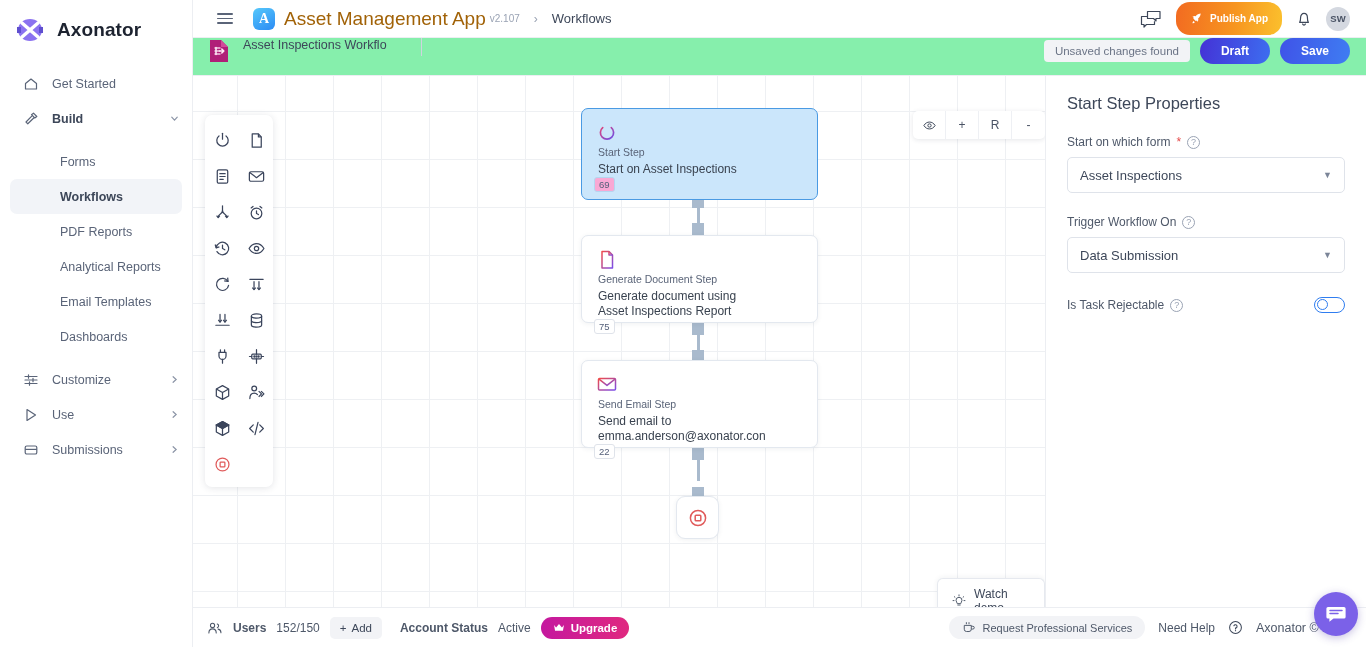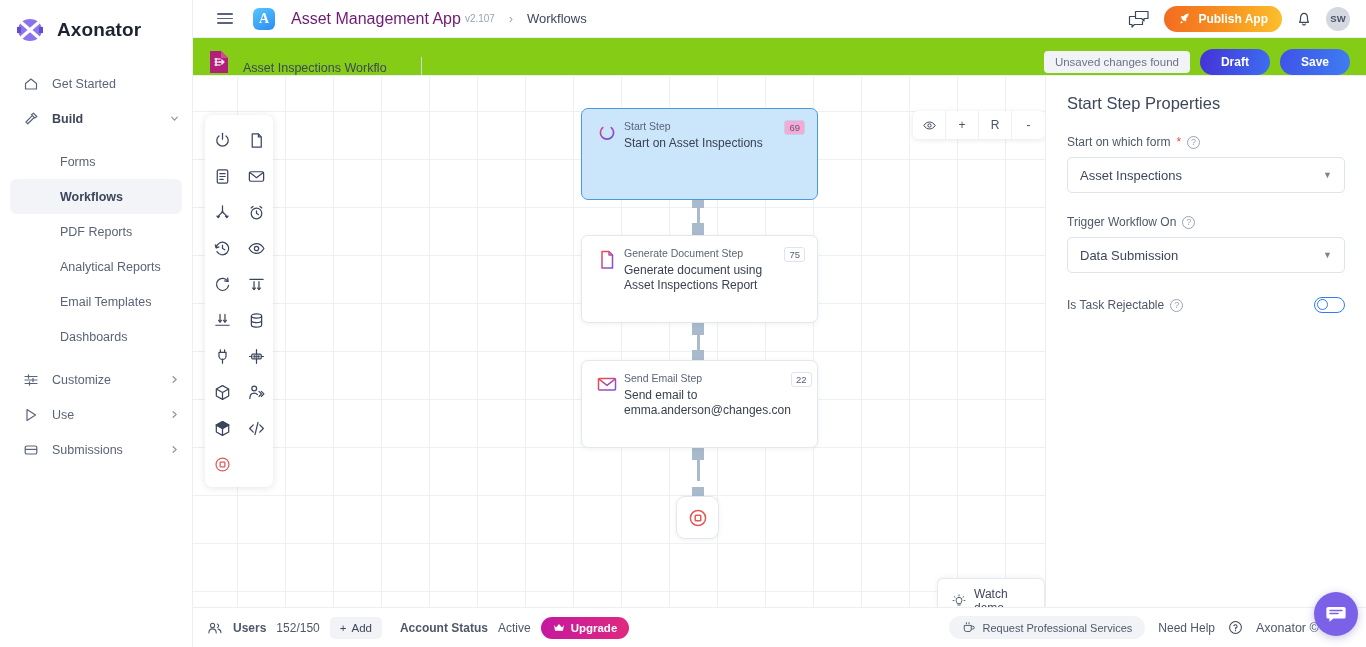--- a/index.html
+++ b/index.html
@@ -46,42 +46,42 @@
     display: flex; align-items: center; padding: 0 16px 0 24px;
   }
   .hamburger { width: 16px; display: flex; flex-direction: column; gap: 3px; cursor: pointer; }
   .hamburger i { display: block; height: 1.6px; background: #5a6478; border-radius: 1px; }
   .app-icon {
     width: 22px; height: 22px; border-radius: 6px; margin-left: 20px;
     background: linear-gradient(150deg,#56c8fb 0%,#2b8bf4 100%);
     display: flex; align-items: center; justify-content: center;
     color: #fff; font-size: 14px; font-weight: bold; font-family: "Liberation Serif", serif;
   }
-  .app-title { margin-left: 16px; font-size: 16px; color: #701a75; }
+  .app-title { margin-left: 9px; font-size: 19px; color: #a16207; }
   .app-ver { font-size: 10px; color: #9aa3b4; margin-left: 4px; }
   .bc-sep { margin: 0 14px; color: #9aa3b4; font-size: 12px; }
   .bc-cur { font-size: 13px; color: #3d4759; }
   .hdr-right { margin-left: auto; display: flex; align-items: center; gap: 14px; }
   .publish-btn {
-    height: 26px; padding: 0 14px; border-radius: 14px; border: none;
+    height: 33px; padding: 0 14px; border-radius: 14px; border: none;
     background: linear-gradient(95deg,#f26b21 0%,#f79520 55%,#fbc02d 100%);
-    color: #fff; font-size: 12px; font-weight: bold; cursor: pointer;
+    color: #fff; font-size: 10px; font-weight: bold; cursor: pointer;
     display: flex; align-items: center; gap: 7px; font-family: "Liberation Sans", sans-serif;
   }
   .avatar {
     width: 24px; height: 24px; border-radius: 50%; background: #d4d8e0;
     display: flex; align-items: center; justify-content: center;
     font-size: 9.5px; color: #4a5365; font-weight: bold; cursor: pointer;
   }
 
   
   #subheader {
     position: absolute; left: 193px; top: 38px; width: 1173px; height: 38px;
-    background: #84cc16; border-bottom: 1px solid #eceef2;
-    display: flex; align-items: flex-end; padding: 0 16px 0 14px;
+    background: #86efac; border-bottom: 1px solid #eceef2;
+    display: flex; align-items: flex-start; padding: 0 16px 0 14px;
   }
   .wf-icon { width: 24px; height: 26px; position: relative; }
   .wf-name { margin-left: 12px; font-size: 12.5px; color: #3d4759; }
   .wf-caret { width: 1px; height: 18px; background: #cfd4de; margin-left: 34px; }
   .sub-right { margin-left: auto; display: flex; align-items: center; gap: 10px; }
   .unsaved {
     background: #f2f3f6; color: #6b7486; font-size: 11.5px;
     padding: 5px 11px; border-radius: 4px;
   }
   .pill-btn {
@@ -124,21 +124,21 @@
     font-size: 12px; color: #4a5365; cursor: pointer; border-right: 1px solid #eef0f4;
   }
   #canvas-ctrls div:last-child { border-right: none; }
 
   
   .node {
     position: absolute; background: #fff; border: 1px solid #e3e8ef; border-radius: 7px;
     box-shadow: 0 1px 5px rgba(40,50,70,.07); cursor: pointer;
   }
   .node.selected { background: #cbe6fb; border: 1.5px solid #4a9ae3; box-shadow: none; }
-  .node-inner { display: flex; padding: 11px 12px 0 12px; }
+  .node-inner { display: flex; padding: 11px 12px 0 12px; flex-direction: column; }
   .node-ico { width: 26px; flex: 0 0 26px; display:flex; justify-content:center; padding-top: 2px; }
   .node-body { flex: 1; padding-left: 4px; }
   .node-kind { font-size: 10.5px; color: #5a6478; }
   .node-desc { font-size: 12px; color: #39424f; line-height: 15px; margin-top: 4px; white-space: pre-line; }
   .node-badge {
     font-size: 9.5px; color: #55607a; background: #fff; border: 1px solid #dfe3ea;
     border-radius: 3px; padding: 1px 4px; height: 15px; align-self: flex-start;
   }
   .node.selected .node-badge { background: #f9a8d4; border-color: #b4d6f0; }
   .port { position: absolute; width: 12px; height: 12px; background: #a9bacd; }
@@ -585,21 +585,21 @@
                   <stop offset="100%" stop-color="#7b4ee8"></stop>
             </linearGradient>
               </defs>
             <rect x="2.5" y="4.5" width="17" height="11.5" rx="1" stroke="url(#gMail)"></rect>
             <path d="M3 5.2 L11 11.4 L19 5.2" stroke="url(#gMail)"></path>
           </svg>
         </div>
         <div class="node-body">
           <div class="node-kind">Send Email Step</div>
           <div class="node-desc">Send email to
-emma.anderson@changes.con</div>
+emma.anderson@axonator.con</div>
         </div>
         <div class="node-badge">22</div>
       </div>
     </div>
 
     <div class="end-node" style="left:483px; top:420px;">
       <span style="display:flex;">
         <svg width="22" height="22" viewBox="0 0 22 22" fill="none" stroke="#e05a5a" stroke-width="1.5">
           <circle cx="11" cy="11" r="7.6"></circle>
             <rect x="8.2" y="8.2" width="5.6" height="5.6" rx=".8"></rect>

